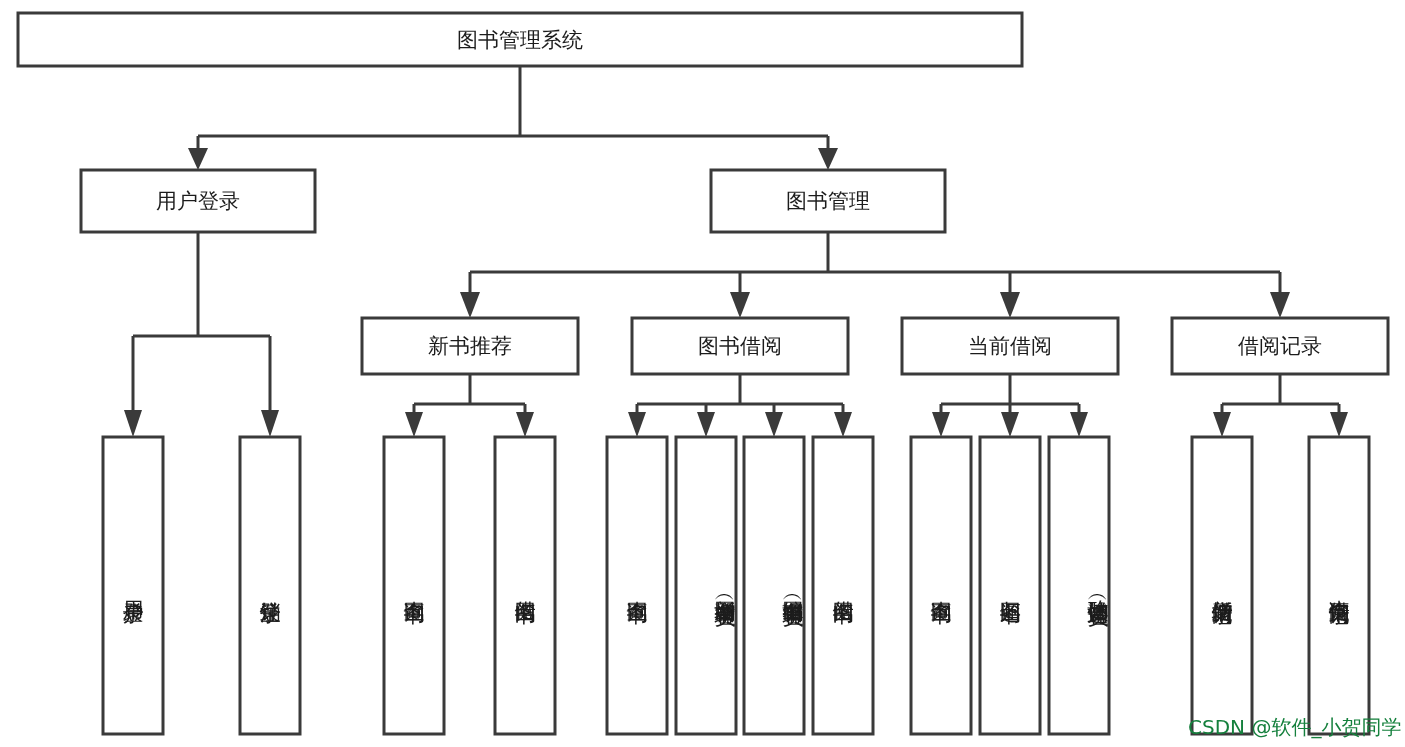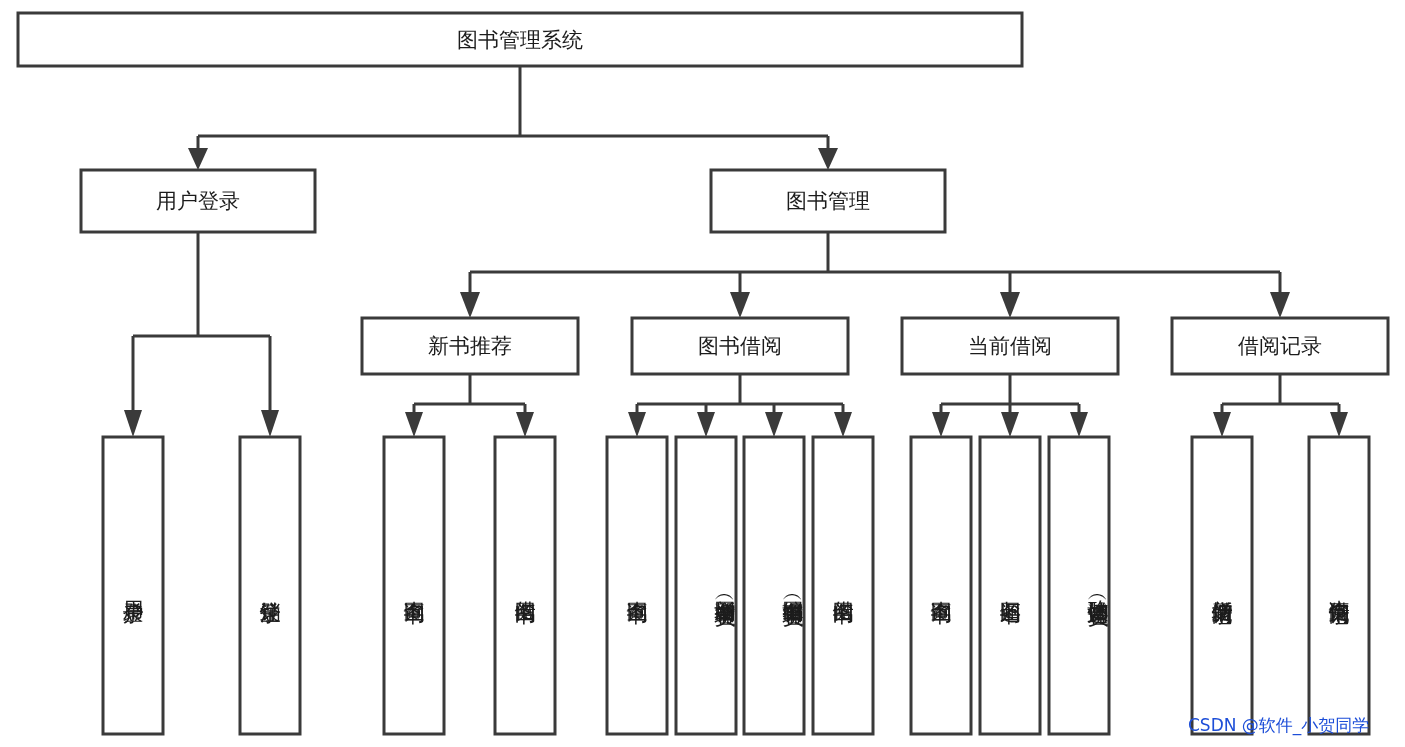--- a/index.html
+++ b/index.html
@@ -72,22 +72,22 @@
   .leaf-label.top {
     display: flex;
     align-items: flex-start;
     justify-content: center;
   }
   .watermark {
     position: absolute;
     left: 1188px;
     top: 714px;
     font-family: "DejaVu Sans", "Liberation Sans", sans-serif;
-    font-size: 17px;
-    color: #1d4ed8;
+    font-size: 20px;
+    color: #15803d;
     white-space: nowrap;
     pointer-events: none;
   }
 </style>
 </head>
 <body>
 
 <div id="diagram-root">
 
   <svg id="tree-svg" viewBox="0 0 1405 747" xmlns="http://www.w3.org/2000/svg">

